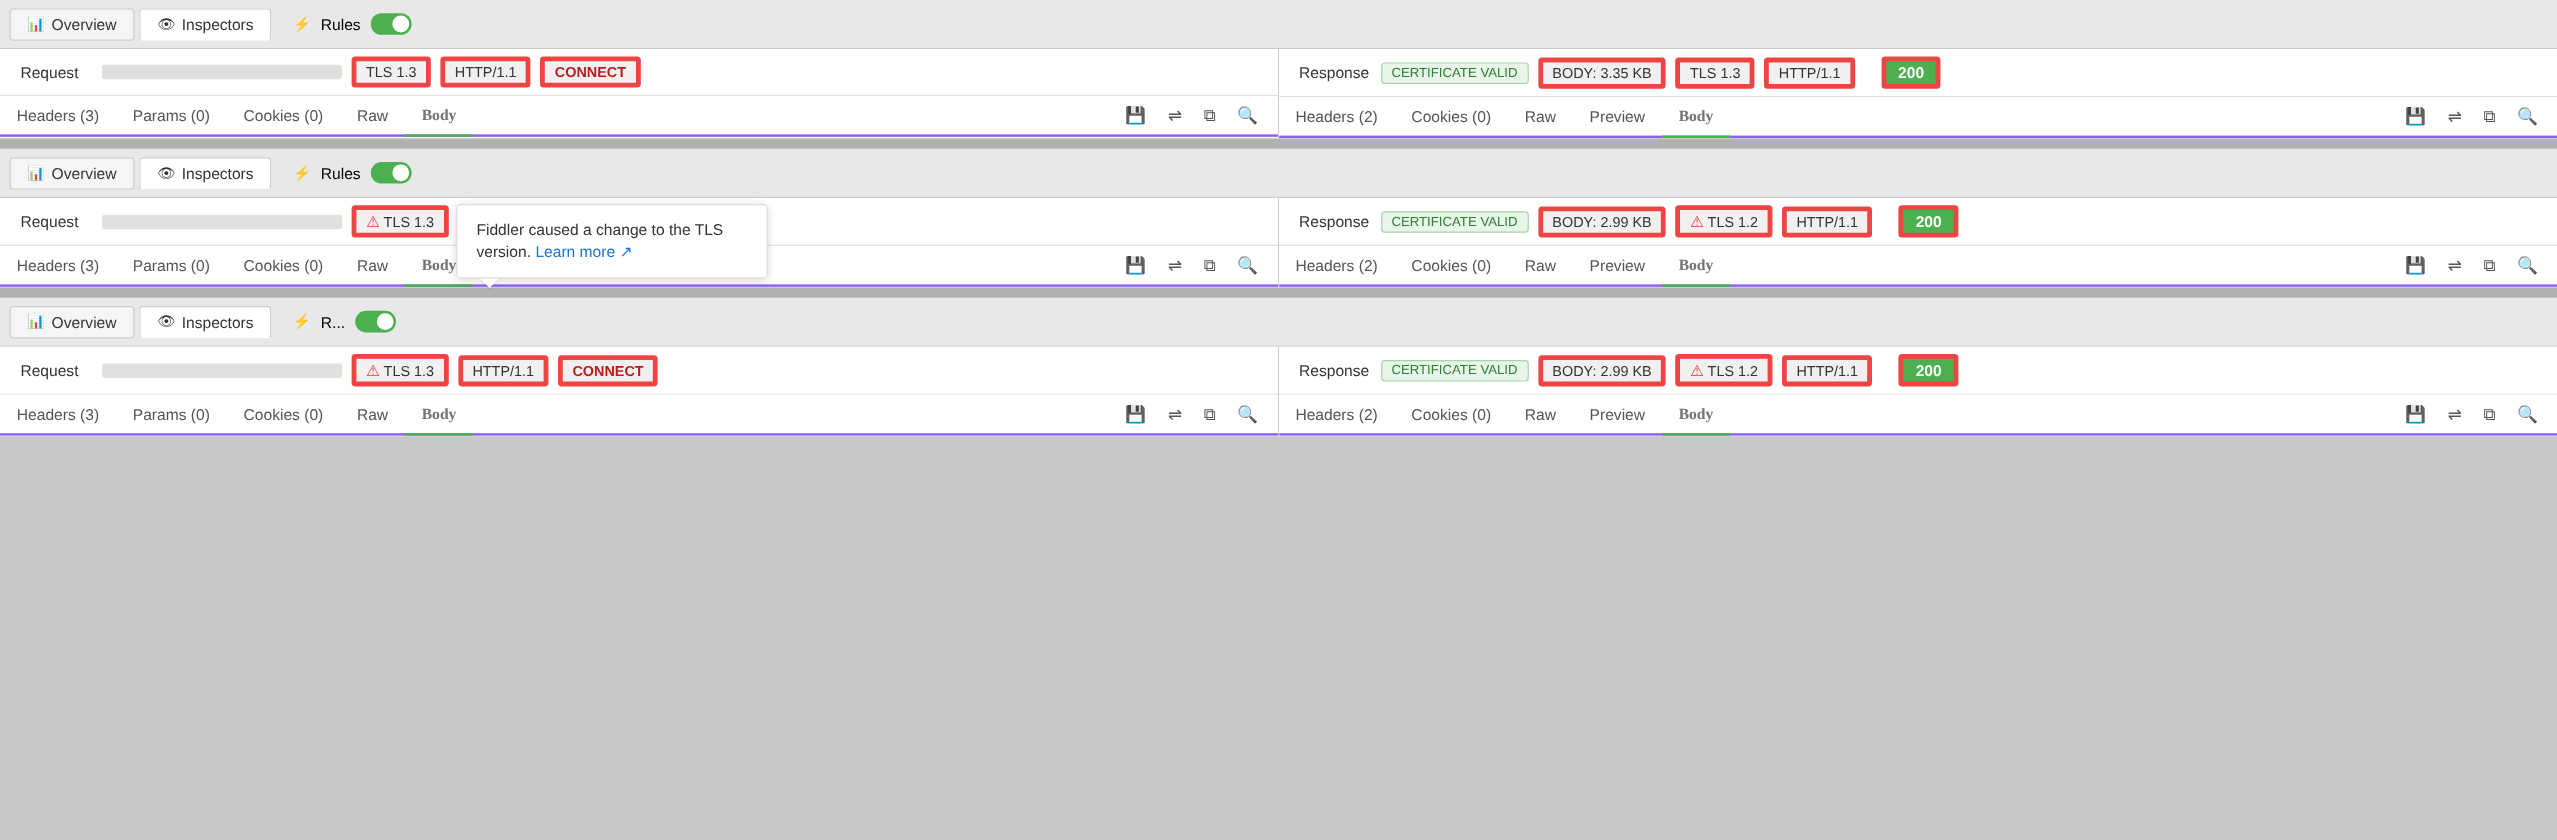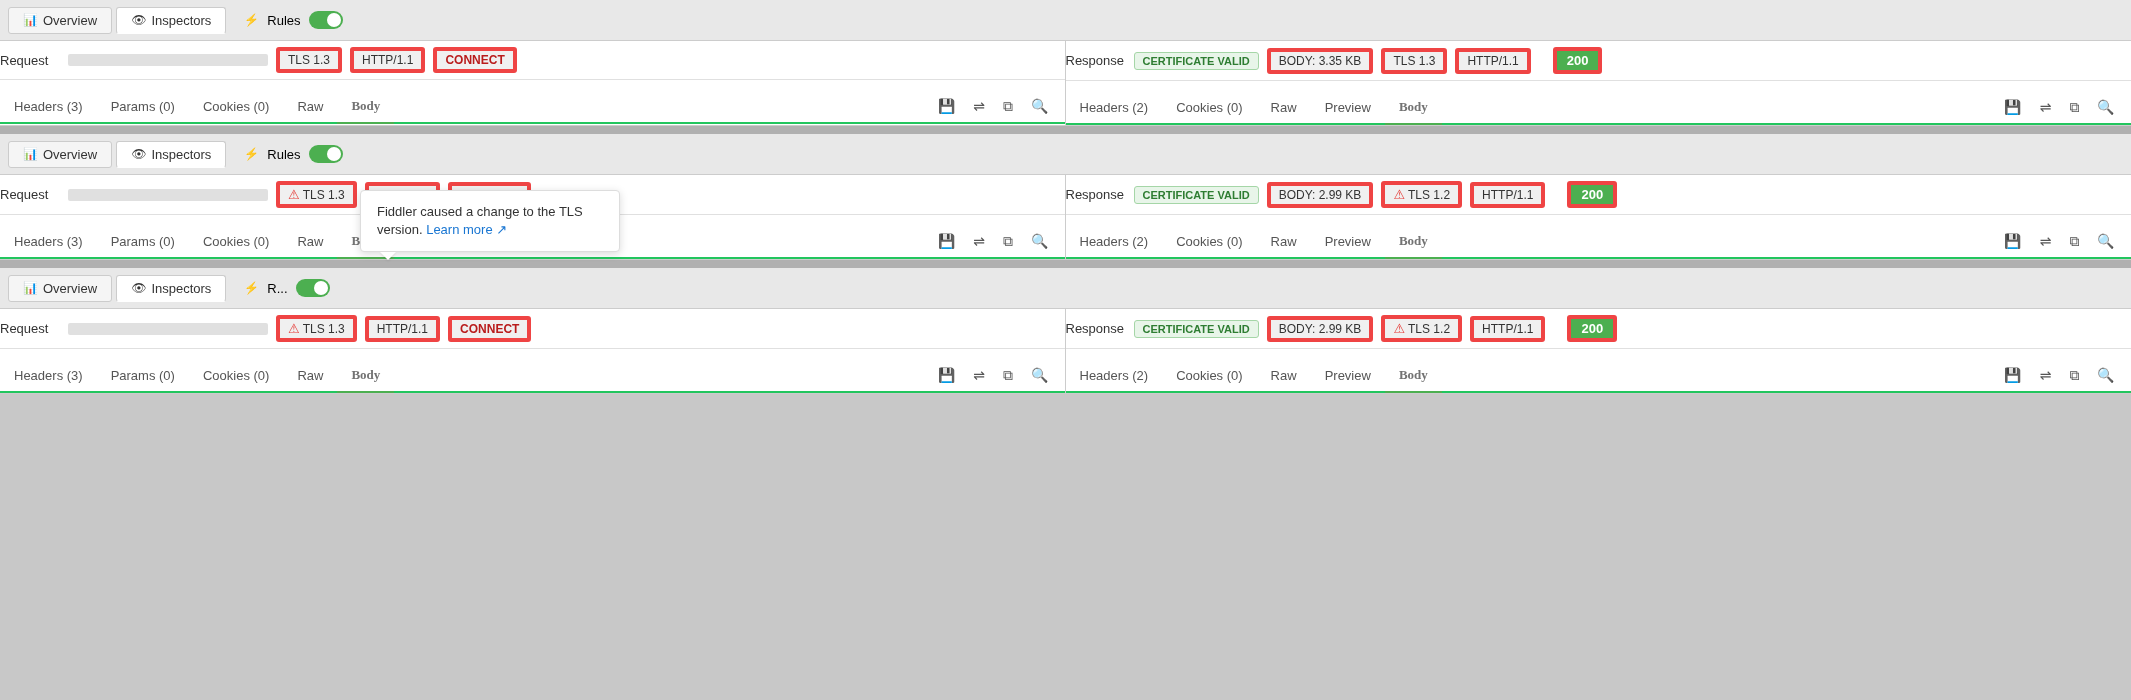--- a/index.html
+++ b/index.html
@@ -62,21 +62,21 @@
       width: 14px;
       height: 14px;
       background: white;
       border-radius: 50%;
       top: 2px;
       right: 2px;
     }
     .request-bar {
       display: flex;
       align-items: center;
-      padding: 6px 0;
+      padding: 6px 17px;
       background: #fff;
       border-bottom: 1px solid #e0e0e0;
       gap: 8px;
     }
     .request-label {
       font-weight: 500;
       color: #333;
       min-width: 60px;
     }
     .url-blurred {
@@ -106,21 +106,21 @@
     }
     .badge.connect {
       background: #f0f0f0;
       color: #b91c1c;
       font-weight: 600;
     }
     .badge.cert-valid {
       background: #e8f5e9;
       color: #2e7d32;
       border: 1px solid #a5d6a7;
-      font-weight: 700;
+      font-weight: 400;
       font-size: 11px;
     }
     .badge.body-size {
       background: #f0f0f0;
       color: #333;
       text-align: right;
     }
     .badge.status-200 {
       background: #4CAF50;
       color: white;
@@ -207,22 +207,21 @@
       border-top: 8px solid white;
       position: absolute;
       bottom: -8px;
       left: 20px;
       filter: drop-shadow(0 1px 1px rgba(0,0,0,0.1));
     }
     .tabs-and-icons {
       display: flex;
       align-items: center;
       background: #fff;
-      border-bottom: 2px solid #22c55e;
-      margin-top: 10px;
+      border-bottom: 2px solid #8b5cf6;
     }
     .tabs-left {
       display: flex;
       flex: 1;
       align-items: center;
     }
     .tabs-right {
       display: flex;
       align-items: center;
       gap: 10px;
@@ -378,21 +377,21 @@
             <span class="icon-btn">🔍</span>
           </div>
         </div>
       </div>
     </div>
   </div>
 
   <div style="position:relative;">
     <div class="separator"></div>
 
-    <div style="position:absolute; top: -70px; left: 360px; z-index:100;">
+    <div style="position:absolute; top: -70px; left: 380px; z-index:100;">
       <div class="tooltip-box">
         <span>Fiddler caused a change to the TLS version.</span>
         <a href="#">
           <span>Learn more</span>
           <span>↗</span>
         </a>
         <div class="tooltip-arrow"></div>
       </div>
     </div>
   </div>

